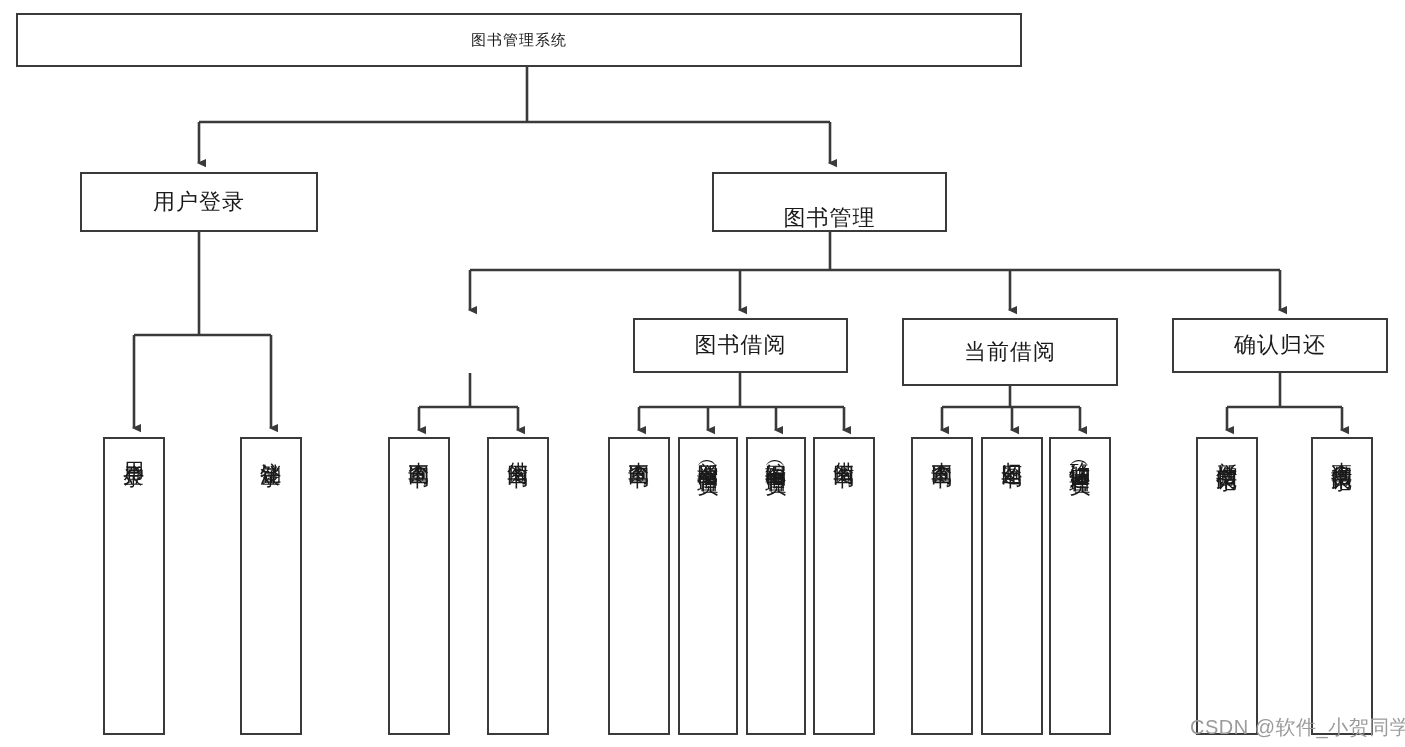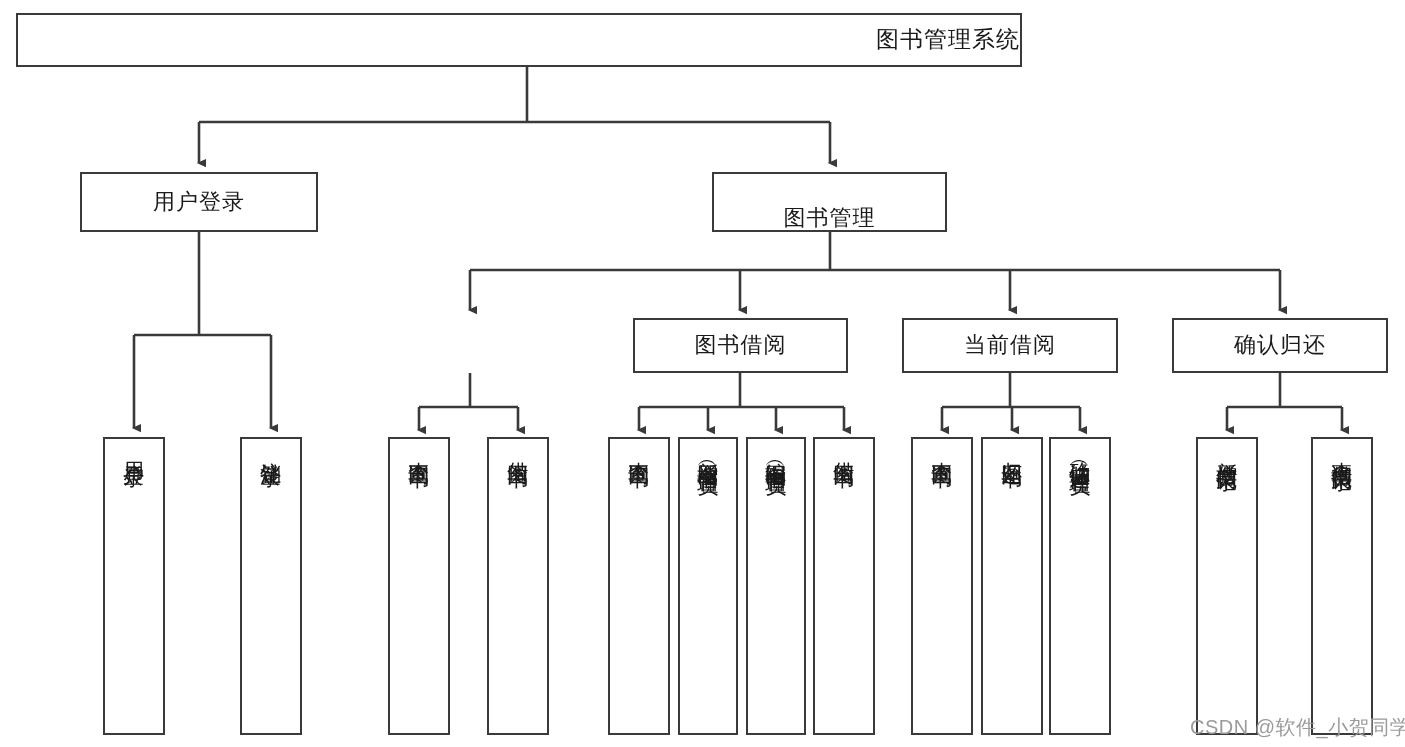--- a/index.html
+++ b/index.html
@@ -36,23 +36,22 @@
     color: #1a1a1a;
     overflow: hidden;
   }
   .node-h {
     font-size: 22px;
     letter-spacing: 1px;
     line-height: 1.1;
     white-space: nowrap;
   }
   .node-root {
-    font-size: 23px;
+    font-size: 15px;
     letter-spacing: 1px;
-    justify-content: flex-end;
   }
   .node-v {
     align-items: flex-start;
     justify-content: center;
     padding-top: 6px;
   }
   .vtext {
     writing-mode: vertical-rl;
     text-orientation: upright;
     font-size: 21px;
@@ -131,21 +130,21 @@
   <div class="node node-h" style="left:80px; top:172px; width:238px; height:60px;">
     <span>用户登录</span>
   </div>
   <div class="node node-h" style="left:712px; top:172px; width:235px; height:60px;align-items:flex-end;">
     <span>图书管理</span>
   </div>
 
   <div class="node node-h" style="left:633px; top:318px; width:215px; height:55px;">
     <span>图书借阅</span>
   </div>
-  <div class="node node-h" style="left:902px; top:318px; width:216px; height:55px;">
+  <div class="node node-h" style="left:902px; top:318px; width:216px; height:68px;">
     <span>当前借阅</span>
   </div>
   <div class="node node-h" style="left:1172px; top:318px; width:216px; height:55px;">
     <span>确认归还</span>
   </div>
 
   <div class="node node-v" style="left:103px; top:437px; width:62px; height:298px;">
     <span class="vtext">用户登录</span>
   </div>
   <div class="node node-v" style="left:240px; top:437px; width:62px; height:298px;">

